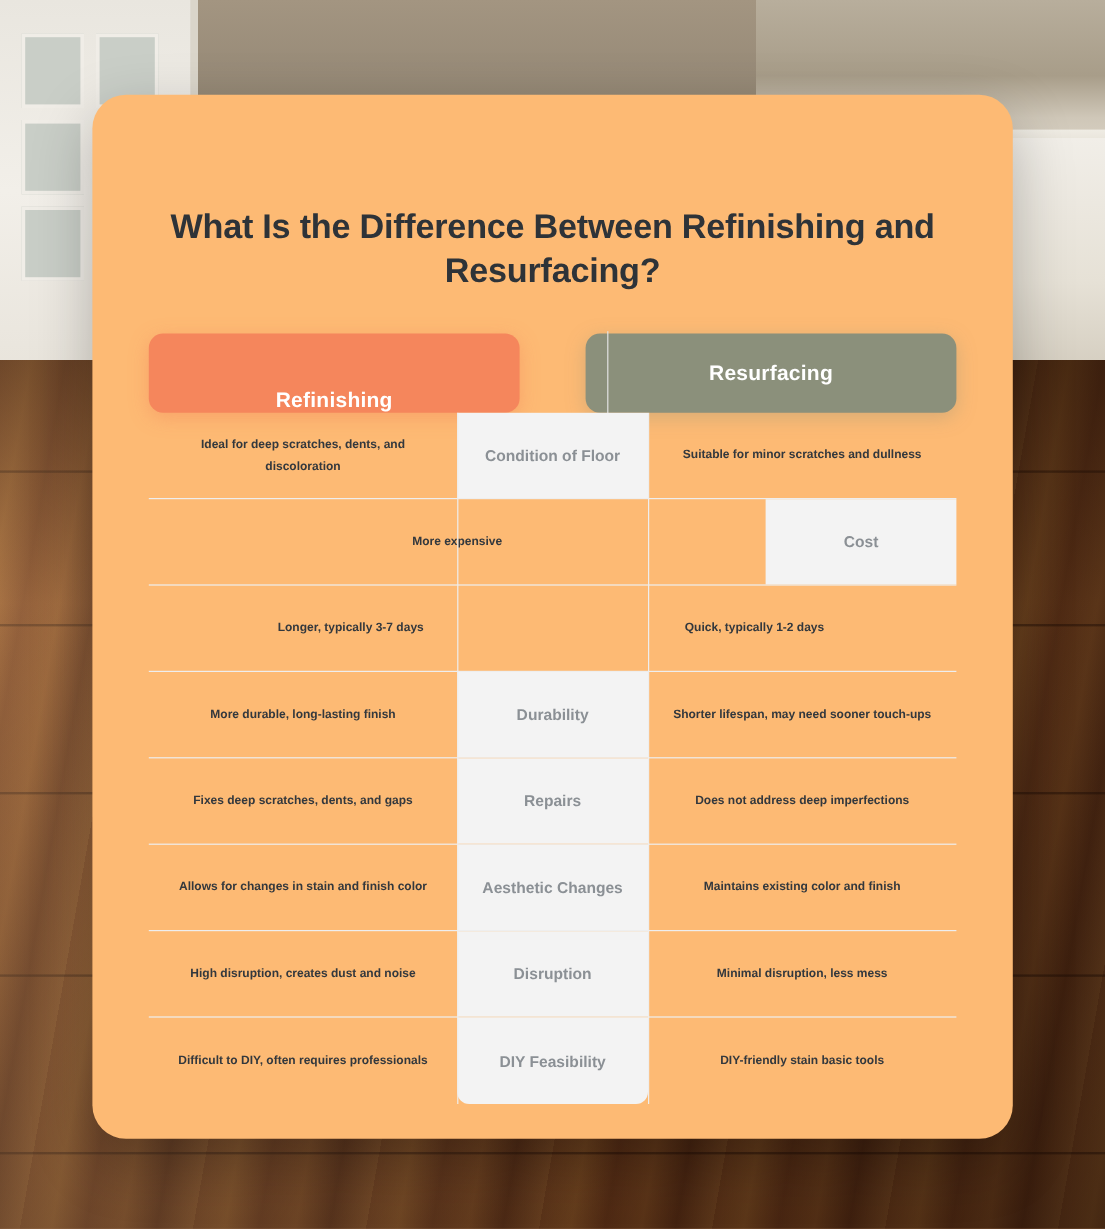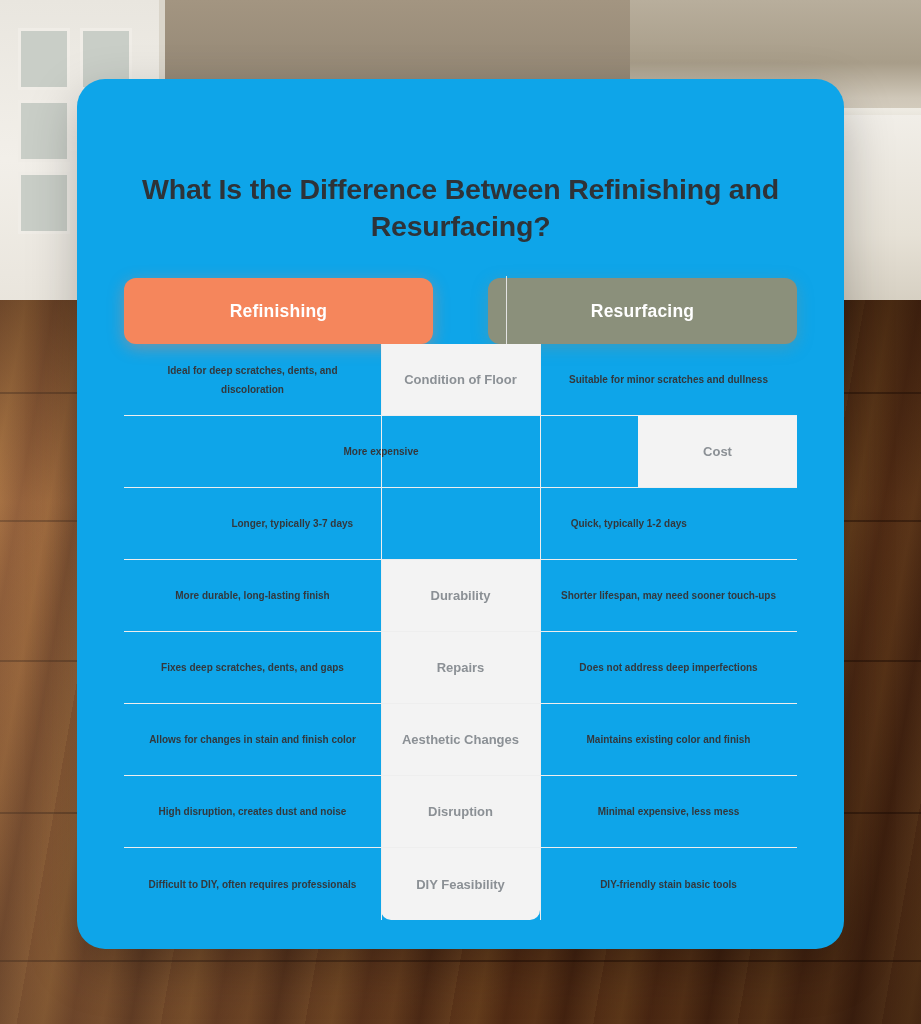--- a/index.html
+++ b/index.html
@@ -90,21 +90,21 @@
     background: linear-gradient(180deg,#f1eee8 0%, #e6e1d6 60%, #d3ccbe 100%);
   }
 
   
   .card {
     position: absolute;
     left: 77px;
     top: 79px;
     width: 767px;
     height: 870px;
-    background: #0ea5e9;
+    background: #fdba74;
     border-radius: 28px;
     box-shadow: 0 18px 50px rgba(0,0,0,.25);
     overflow: hidden;
   }
 
   .title {
     margin: 92px 60px 0;
     text-align: center;
     font-size: 28.5px;
     line-height: 37px;
@@ -129,20 +129,21 @@
     align-items: center;
     justify-content: center;
     font-size: 17.5px;
     font-weight: bold;
     color: #ffffff;
     letter-spacing: .2px;
   }
   .pill-left {
     background: #f5865c;
     box-shadow: 0 4px 16px rgba(245,134,92,.45);
+    align-items: flex-end;
   }
   .pill-right {
     background: #8b907b;
     box-shadow: 0 4px 16px rgba(139,144,123,.35);
   }
   .head-divider {
     position: absolute;
     left: 382px;
     top: -2px;
     width: 1px;
@@ -273,21 +274,21 @@
 
     <div class="row">
       <div class="cell">Allows for changes in stain and finish color</div>
       <div class="cell-mid">Aesthetic Changes</div>
       <div class="cell">Maintains existing color and finish</div>
     </div>
 
     <div class="row">
       <div class="cell">High disruption, creates dust and noise</div>
       <div class="cell-mid">Disruption</div>
-      <div class="cell">Minimal expensive, less mess</div>
+      <div class="cell">Minimal disruption, less mess</div>
     </div>
 
     <div class="row">
       <div class="cell">Difficult to DIY, often requires professionals</div>
       <div class="cell-mid">DIY Feasibility</div>
       <div class="cell">DIY-friendly stain basic tools</div>
     </div>
   </div>
 </div>
 

